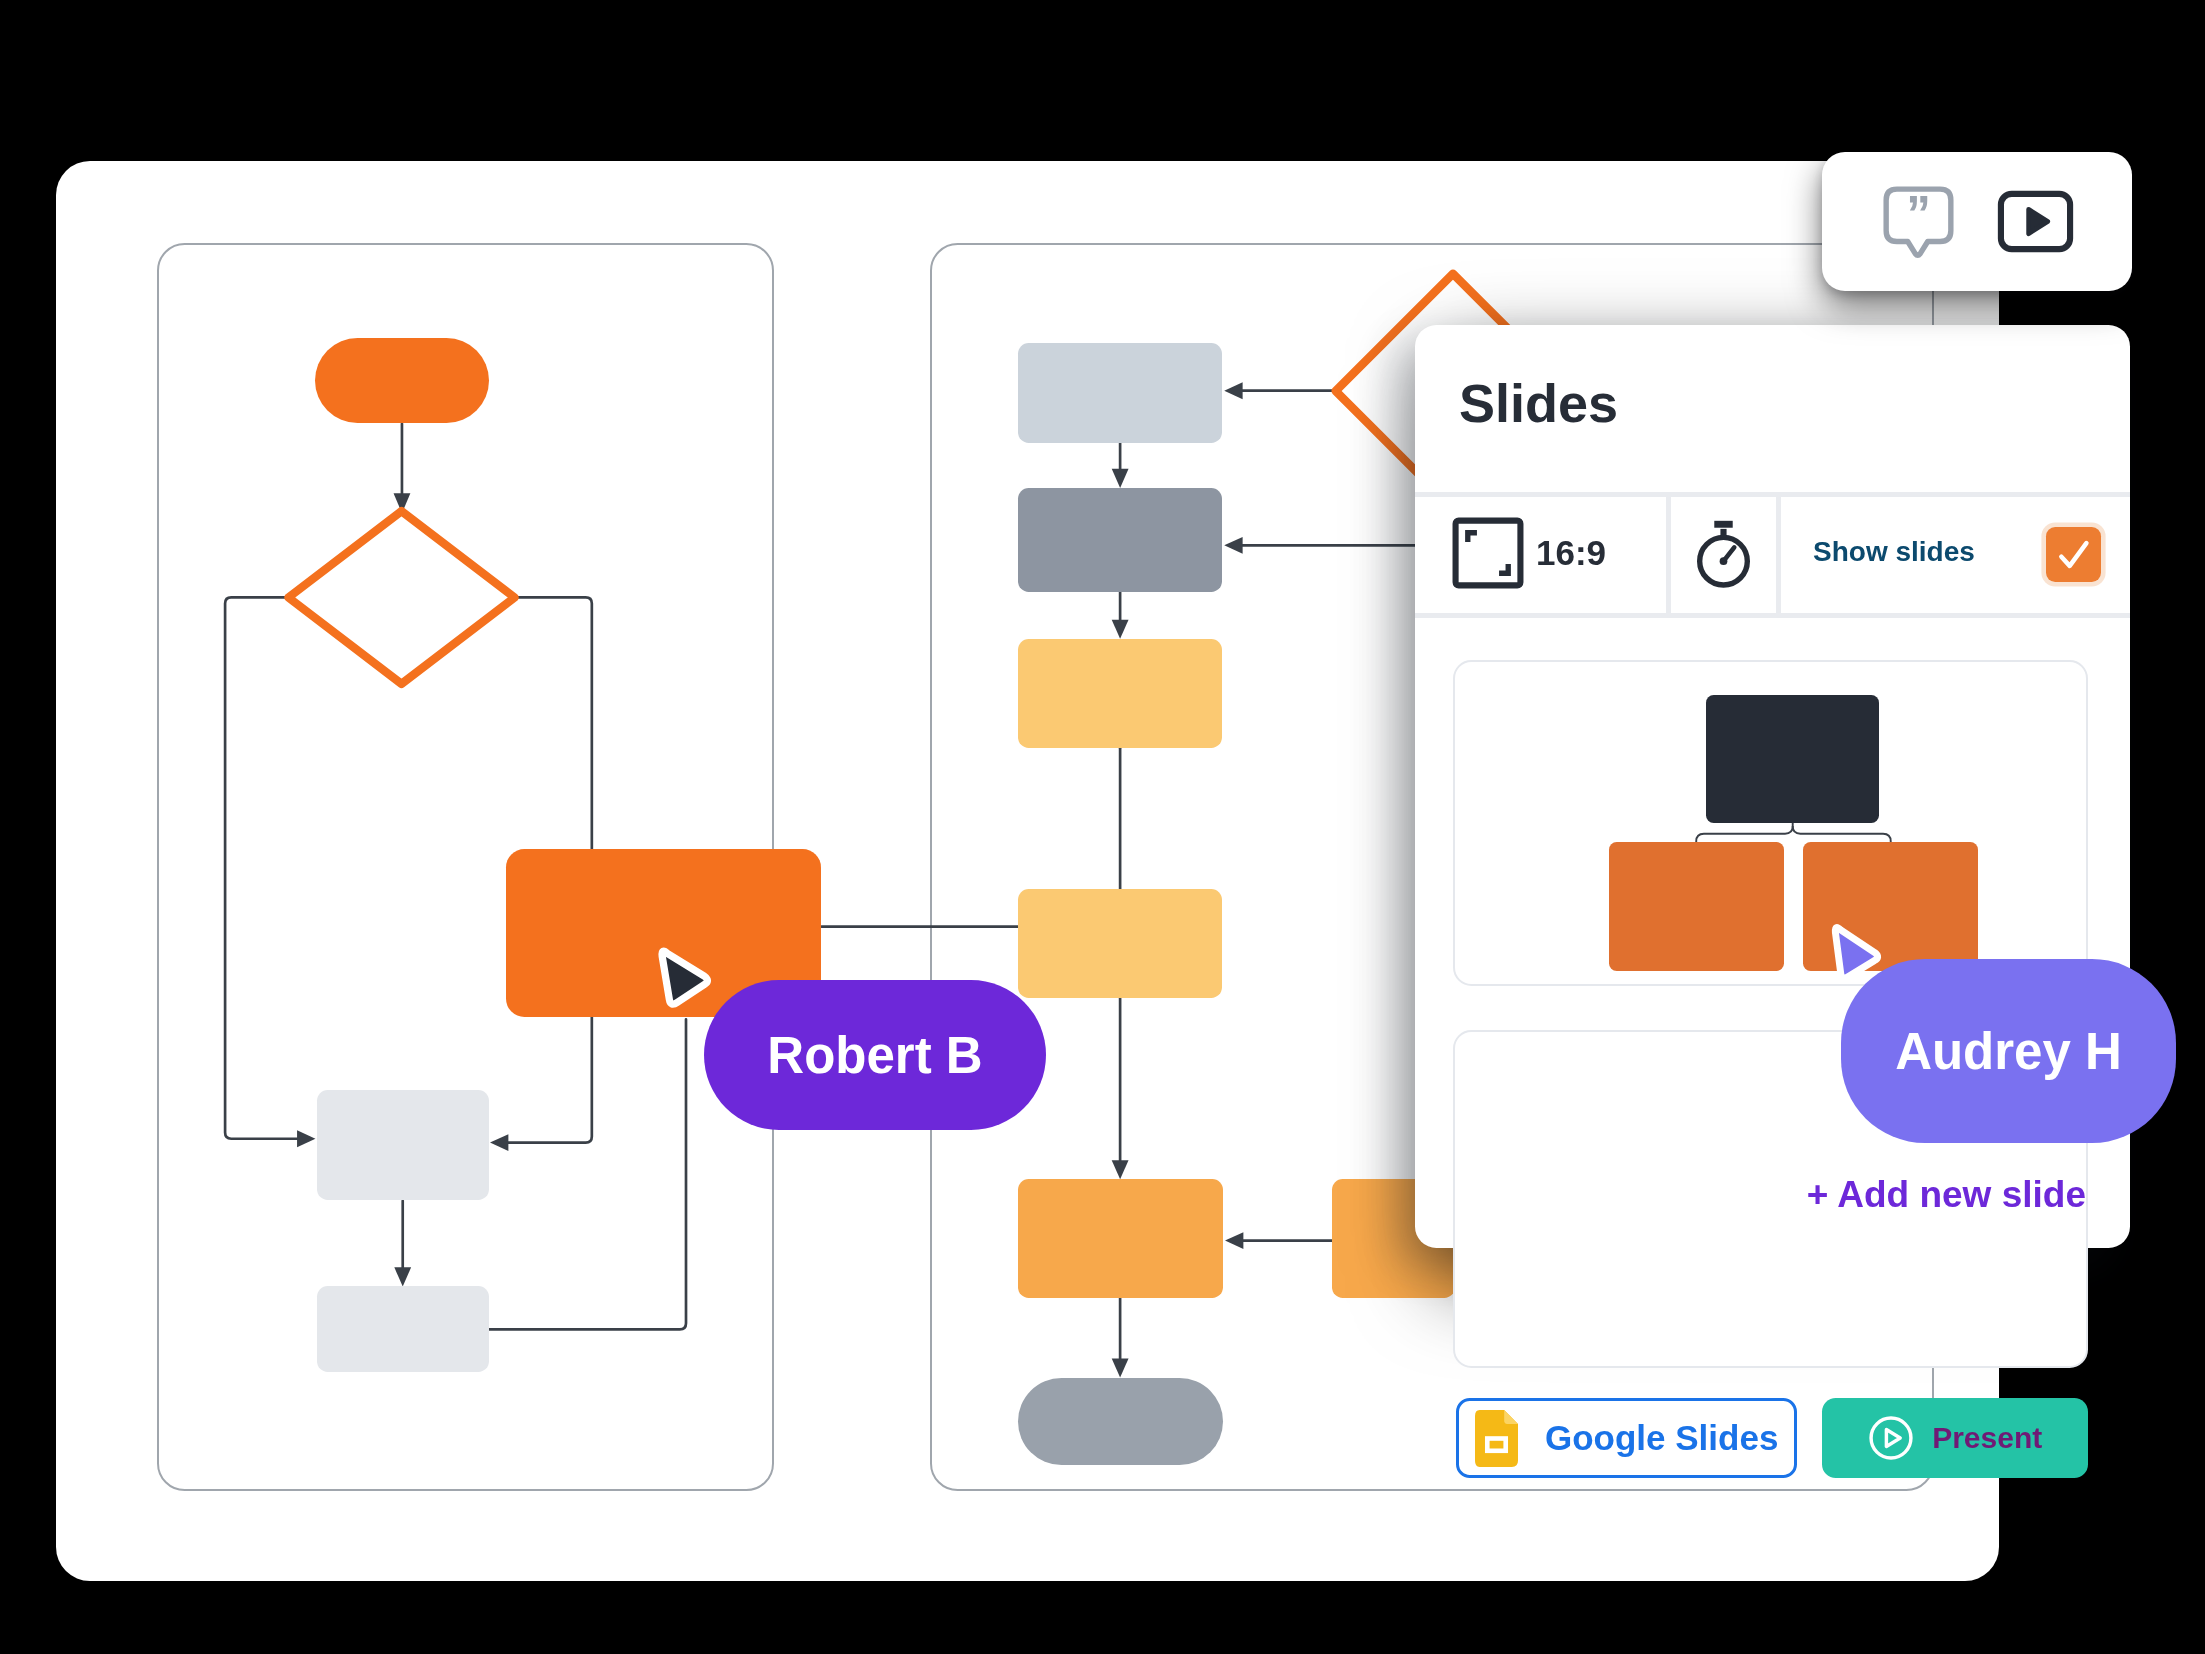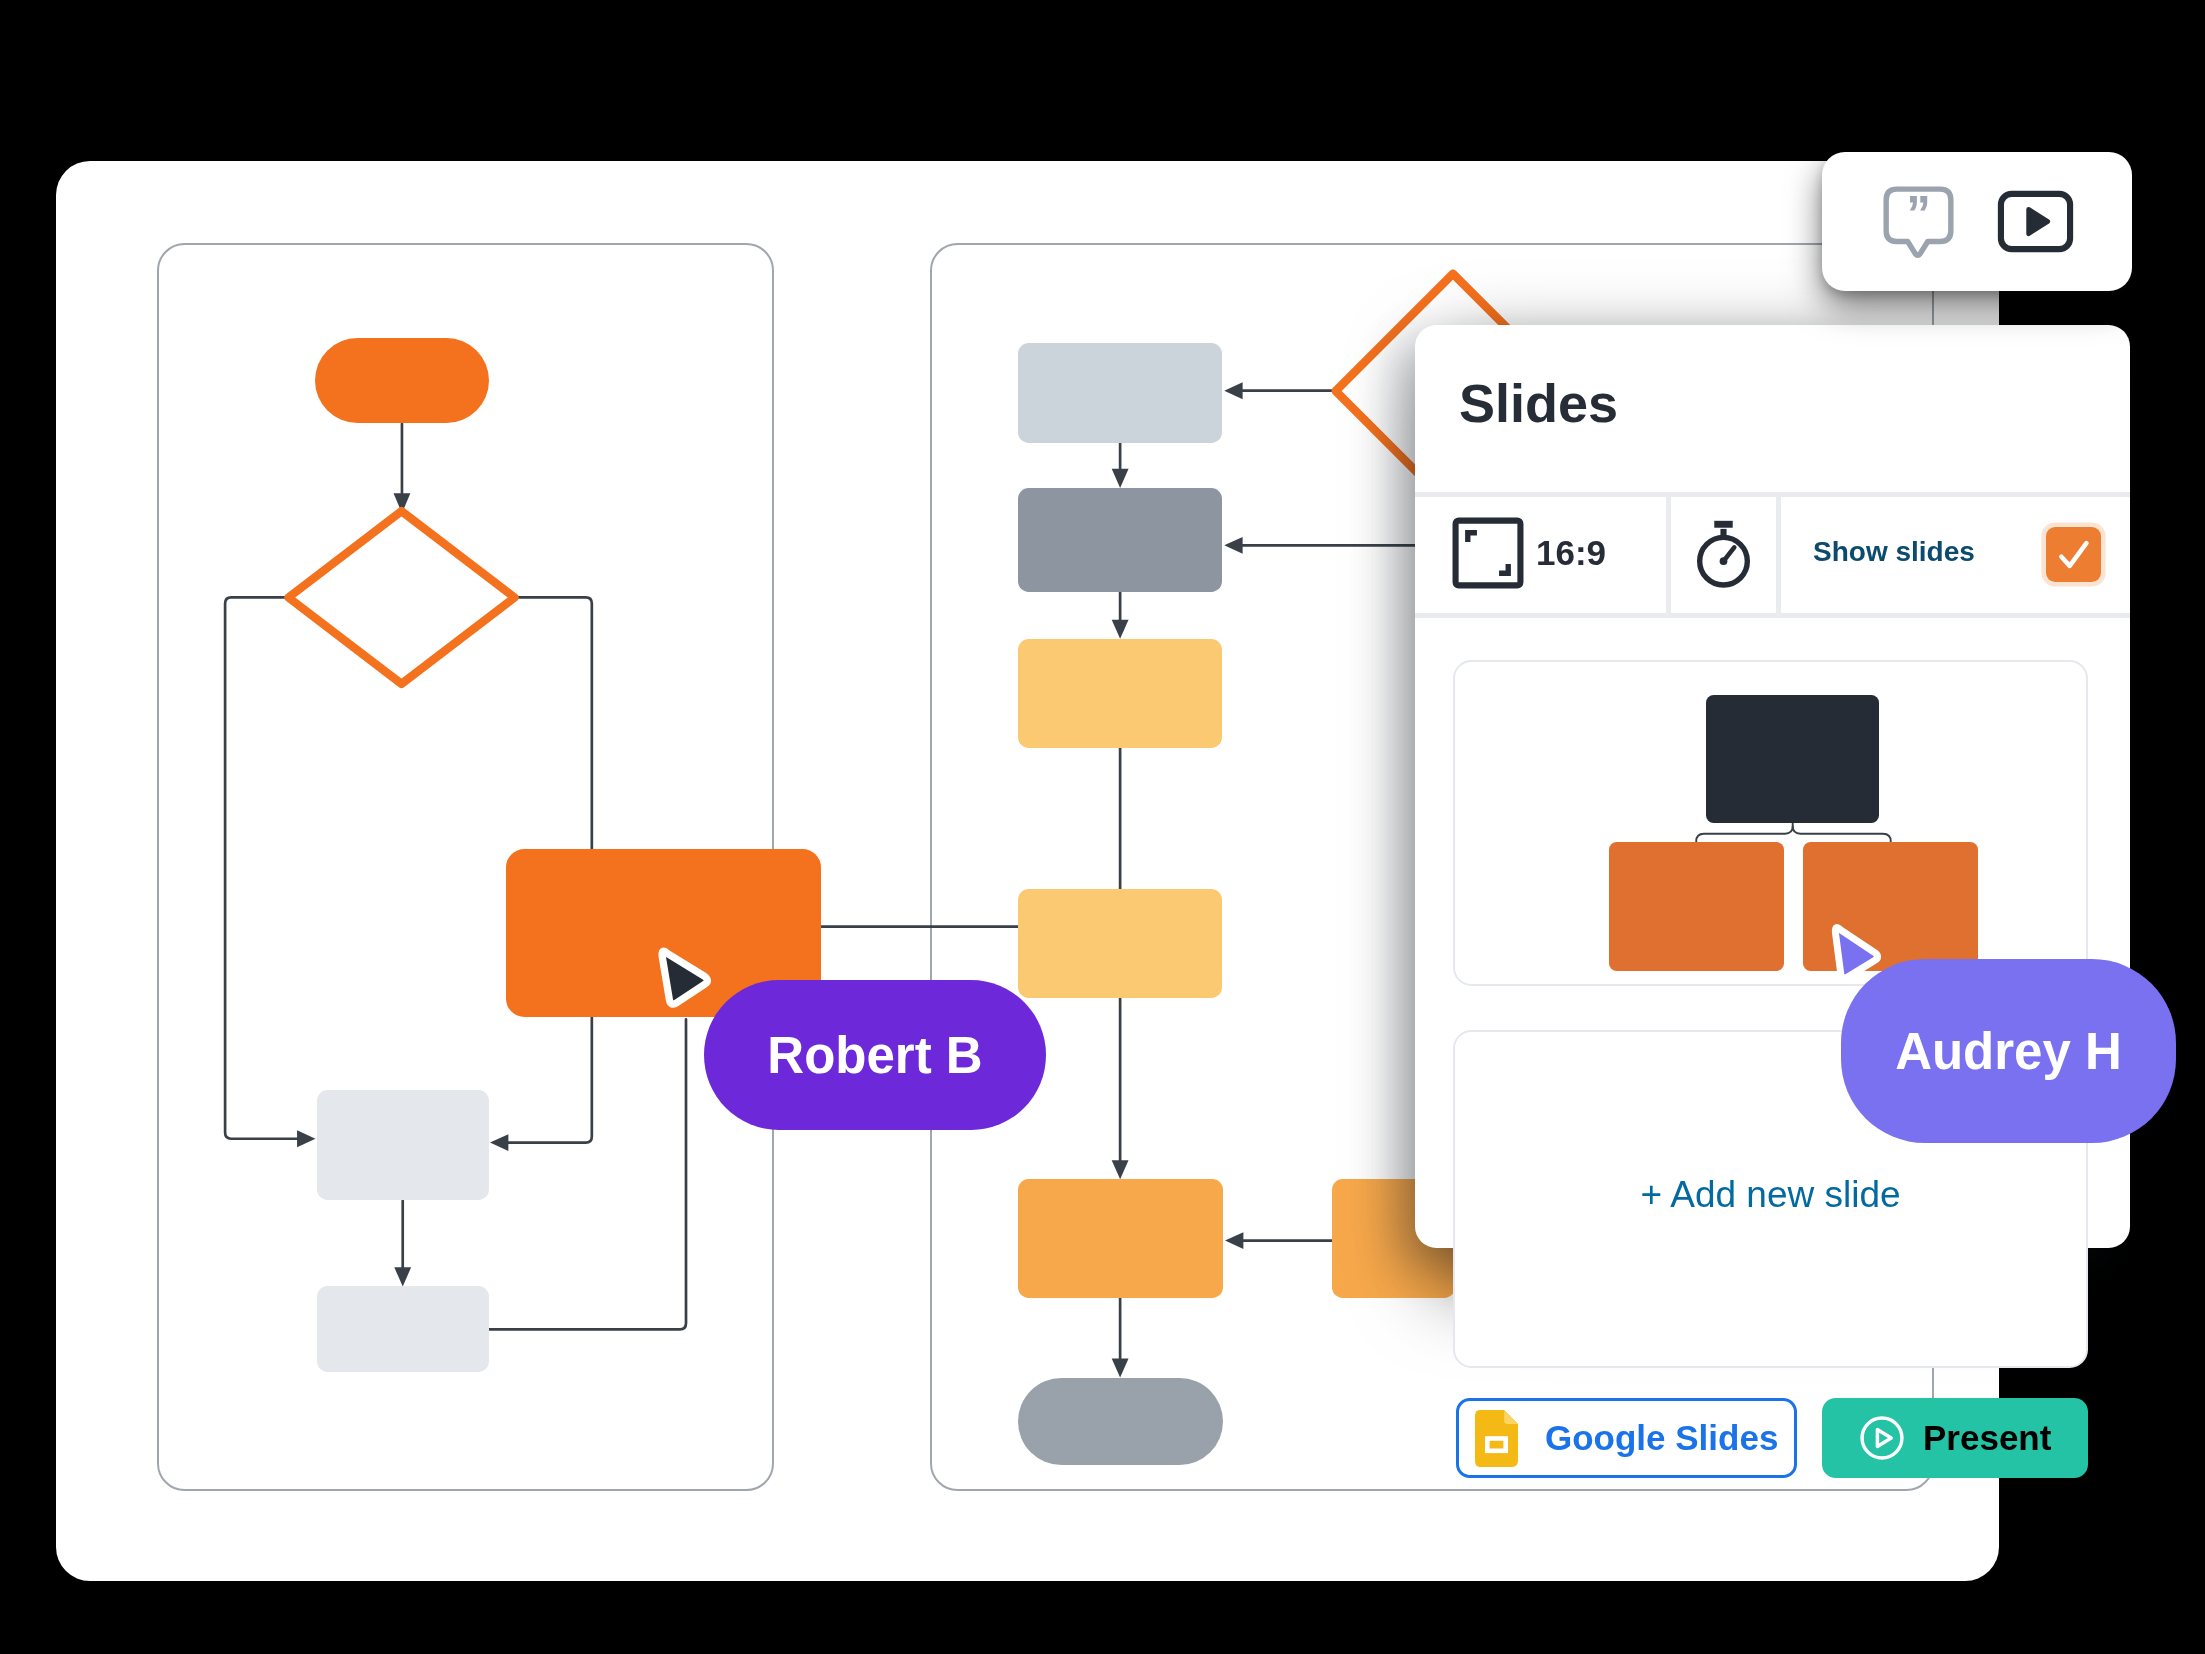--- a/index.html
+++ b/index.html
@@ -56,27 +56,27 @@
             box-shadow:0 0 0 4.6px #F9E3D2;display:flex;align-items:center;justify-content:center;}
   .inner-card{left:38px;width:631px;background:#fff;border:2.3px solid #E5E8ED;border-radius:18.4px;}
   .thumb-card{top:335px;height:322px;}
   .add-card{top:705px;height:334px;}
   .thumb-shape{position:absolute;border-radius:7.7px;}
   .thumb-dark{left:251px;top:33px;width:173px;height:128px;background:#262C36;}
   .thumb-orangeL{left:154px;top:180px;width:175px;height:129px;background:#E0702F;}
   .thumb-orangeR{left:348px;top:180px;width:175px;height:129px;background:#E0702F;}
   .thumb-lines{left:0;top:0;width:631px;height:322px;}
   .thumb-lines path{fill:none;stroke:#3A4048;stroke-width:2.5px;}
-  .add-label{left:0;top:142px;width:100%;text-align:center;font-size:37px;font-weight:400;color:#0369a1;}
+  .add-label{left:0;top:142px;width:100%;text-align:right;font-size:37px;font-weight:700;color:#6d28d9;}
   .btn{top:1073px;height:80px;border-radius:13.8px;display:flex;align-items:center;justify-content:center;
        gap:18.4px;box-sizing:border-box;}
   .btn-google{left:41px;width:341px;background:#fff;border:3.1px solid #1A73E8;}
   .btn-google .lbl{color:#1A73E8;font-size:35px;font-weight:700;margin-left:9px;}
   .btn-present{left:407px;width:266px;background:#24C3A6;}
-  .btn-present .lbl{color:#000000;font-size:35px;font-weight:700;}
+  .btn-present .lbl{color:#701a75;font-size:30px;font-weight:700;}
 
   
   .toolbar{left:1822px;top:152px;width:310px;height:139px;background:#fff;border-radius:23px;z-index:9;
            box-shadow:0 13.8px 34px rgba(0,0,0,.55),0 3.1px 9.2px rgba(25,30,40,.18);
            display:flex;align-items:center;justify-content:center;gap:40px;}
 </style>
 </head>
 <body>
 
 <div class="stage">

